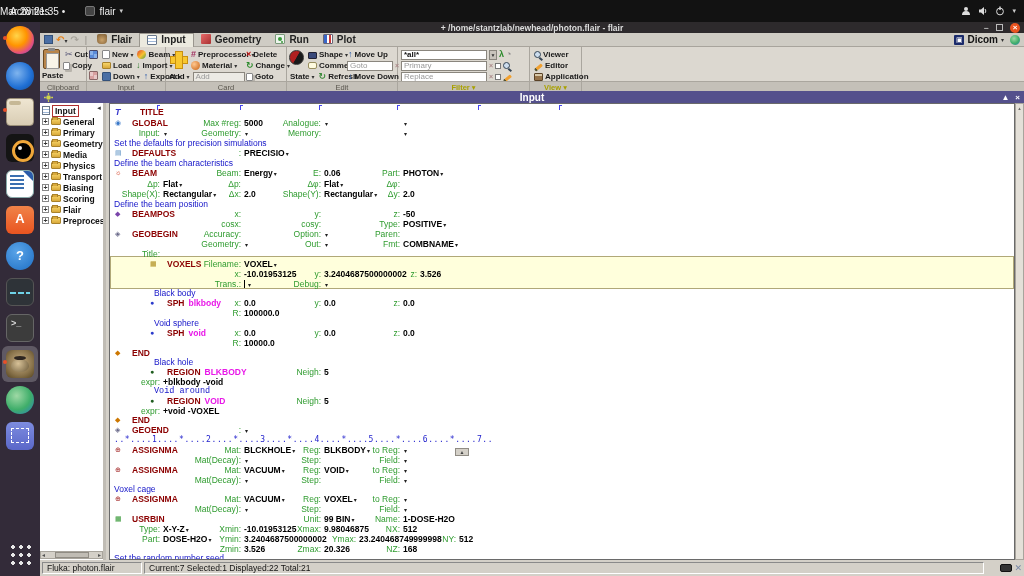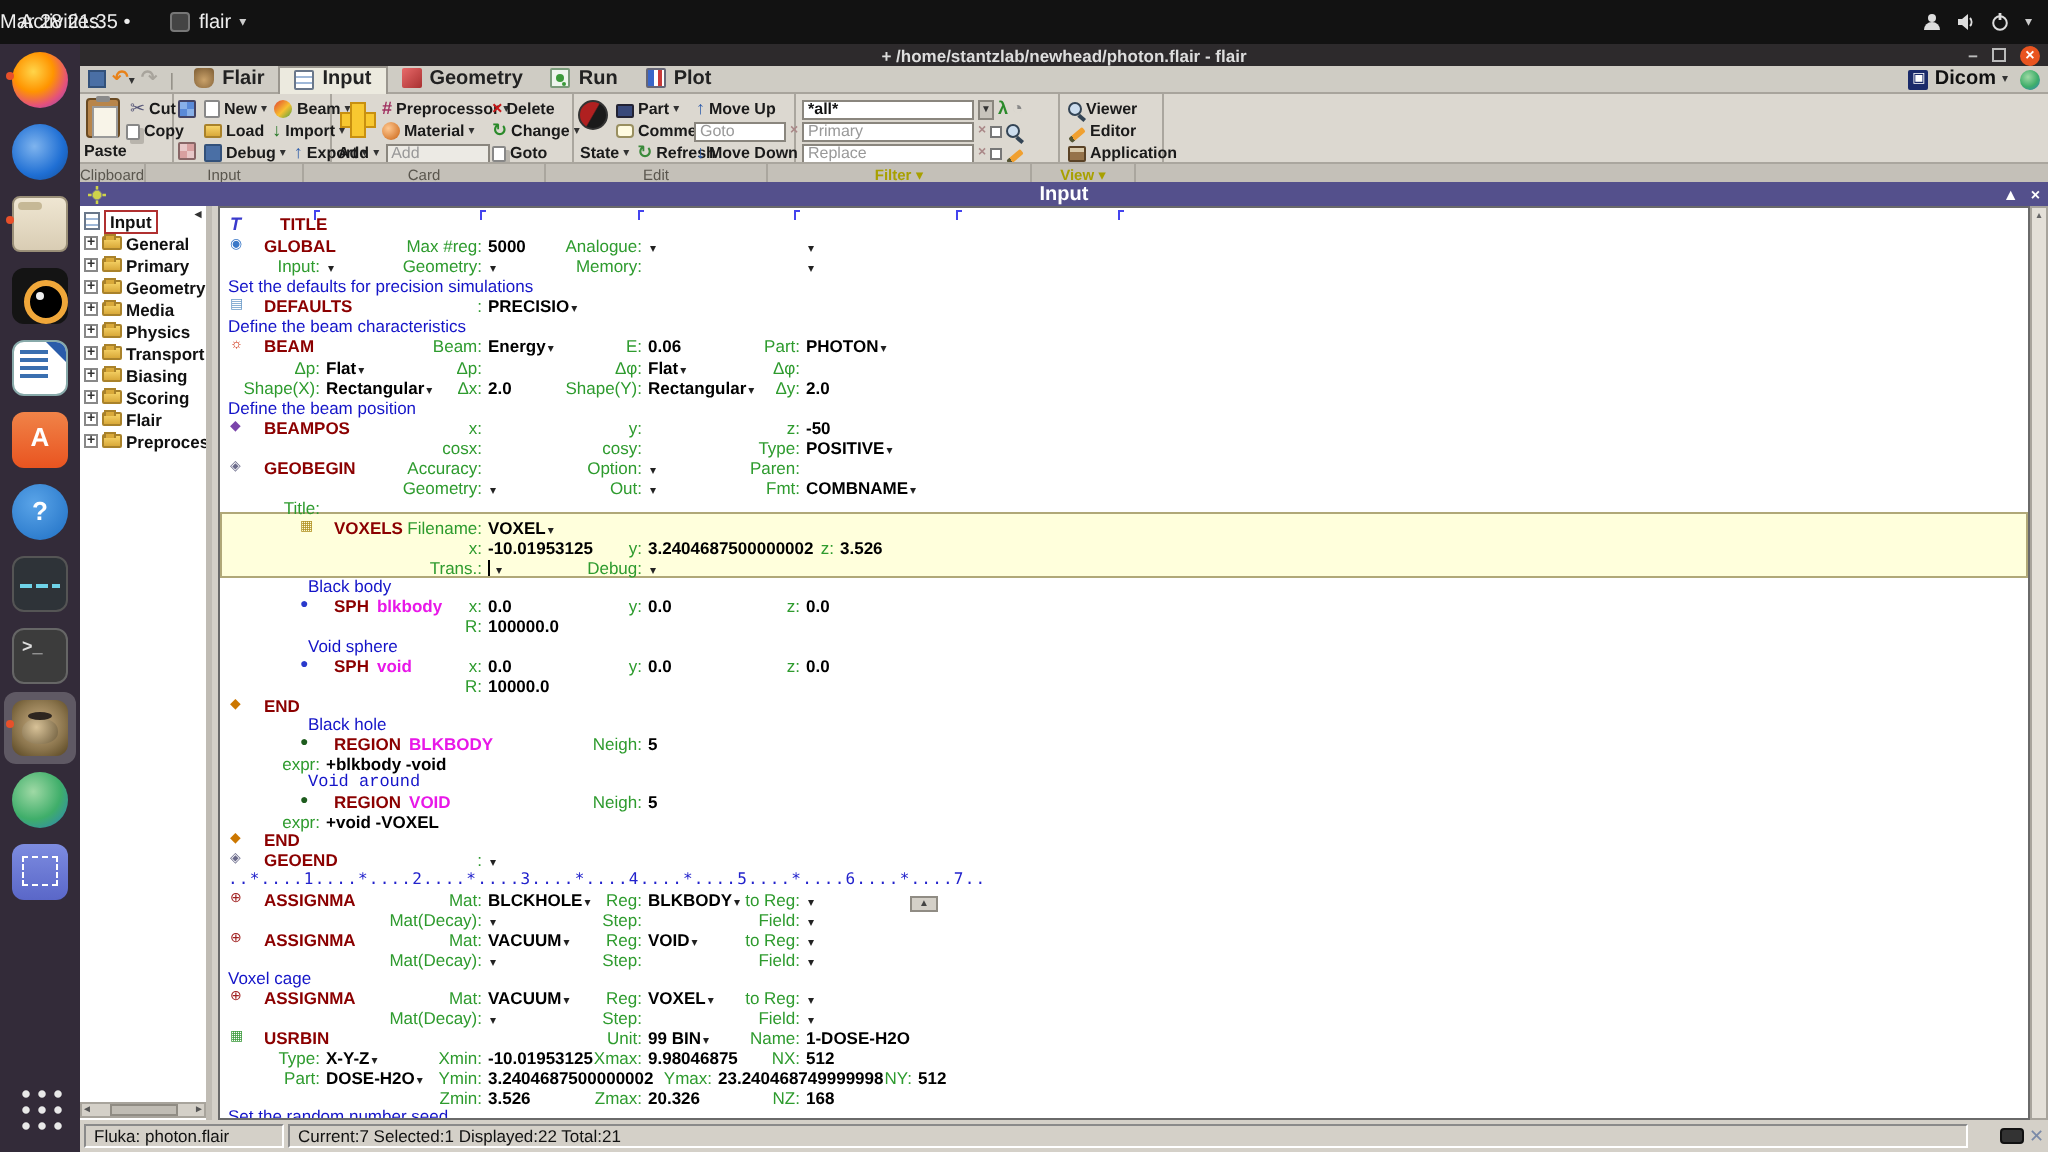--- a/index.html
+++ b/index.html
@@ -340,21 +340,21 @@
           </span>
         <span class="rbtn">
             <span class="mi mi-txt" style="color:#2a7a2a">↓</span>
             <span>Import</span>
             <span class="arrw">▾</span>
           </span>
       </div>
       <div class="rrow" style="left:14px;top:24px">
         <span class="rbtn">
             <span class="mi mi-disk"></span>
-            <span>Debug</span>
+            <span>Down</span>
             <span class="arrw">▾</span>
           </span>
         <span class="rbtn">
             <span class="mi mi-txt" style="color:#2a5aaa">↑</span>
             <span>Export</span>
             <span class="arrw">▾</span>
           </span>
       </div>
     </div>
 
@@ -407,21 +407,21 @@
       </div>
     </div>
 
     <div class="rgroup" style="left:247px;width:111px">
       <div class="rrow" style="left:2px;top:2px;height:16px">
           <span class="big-ball"></span>
         </div>
       <div class="rrow" style="left:20px;top:2px">
         <span class="rbtn">
             <span class="mi mi-monitor"></span>
-            <span>Part</span>
+            <span>Shape</span>
             <span class="arrw">▾</span>
           </span>
       </div>
       <div class="rrow" style="left:20px;top:13px">
         <span class="rbtn">
             <span class="mi mi-bubble"></span>
             <span>Comment</span>
             <span class="arrw">▾</span>
           </span>
       </div>
@@ -498,21 +498,21 @@
       <div class="rrow" style="left:3px;top:24px">
         <span class="rbtn">
             <span class="mi mi-app"></span>
             <span>Application</span>
           </span>
       </div>
     </div>
   </div>
 
   <div class="gstrip">
-    <span class="gcell" style="width:33px">Clipboard</span>
+    <span class="gcell" style="width:47px">Clipboard</span>
     <span class="gcell" style="width:79px">Input</span>
     <span class="gcell" style="width:121px">Card</span>
     <span class="gcell" style="width:111px">Edit</span>
     <span class="gcell yel" style="width:132px"><span>Filter</span>&nbsp;▾</span>
     <span class="gcell yel" style="width:52px"><span>View</span>&nbsp;▾</span>
     <span class="gcell" style="flex:1;border-right:none"></span>
   </div>
 
   <div class="phead">
     <svg class="gear" width="9" height="9" viewBox="0 0 10 10">

